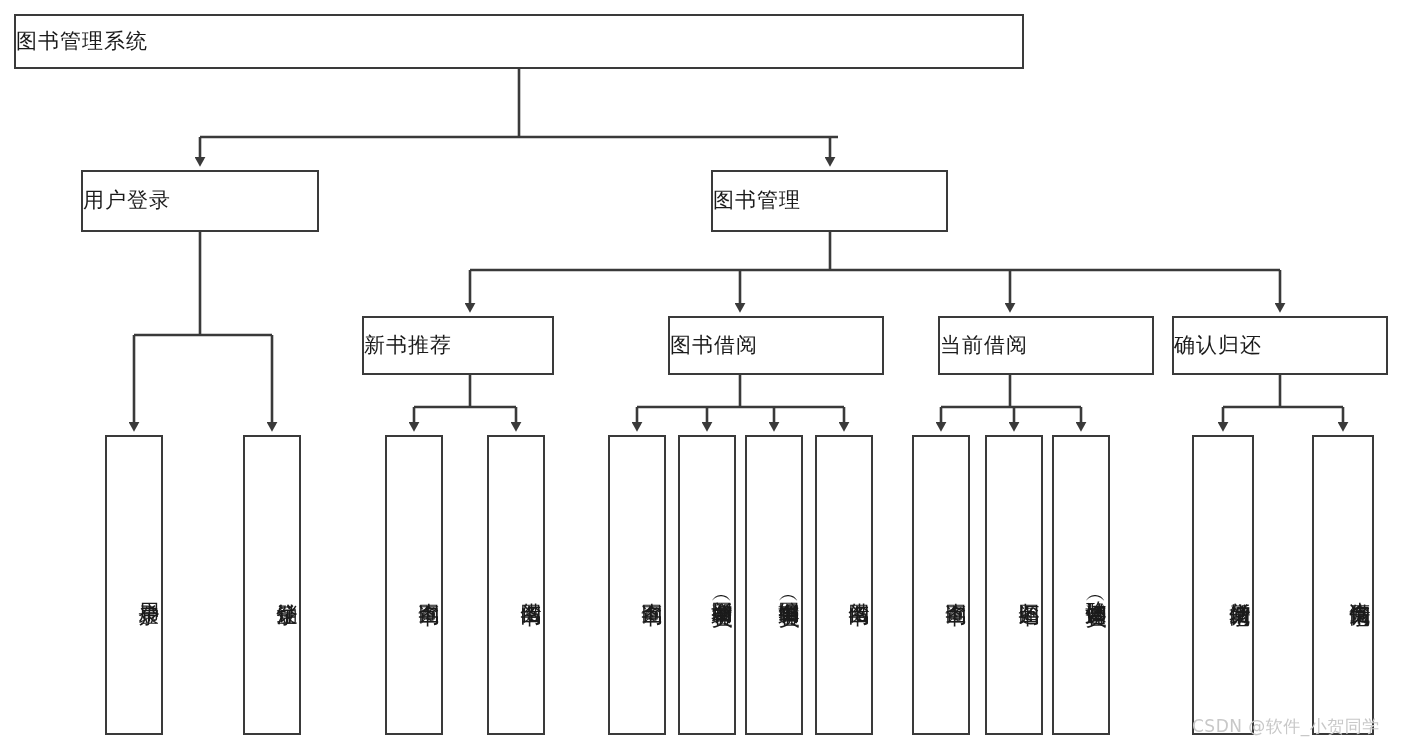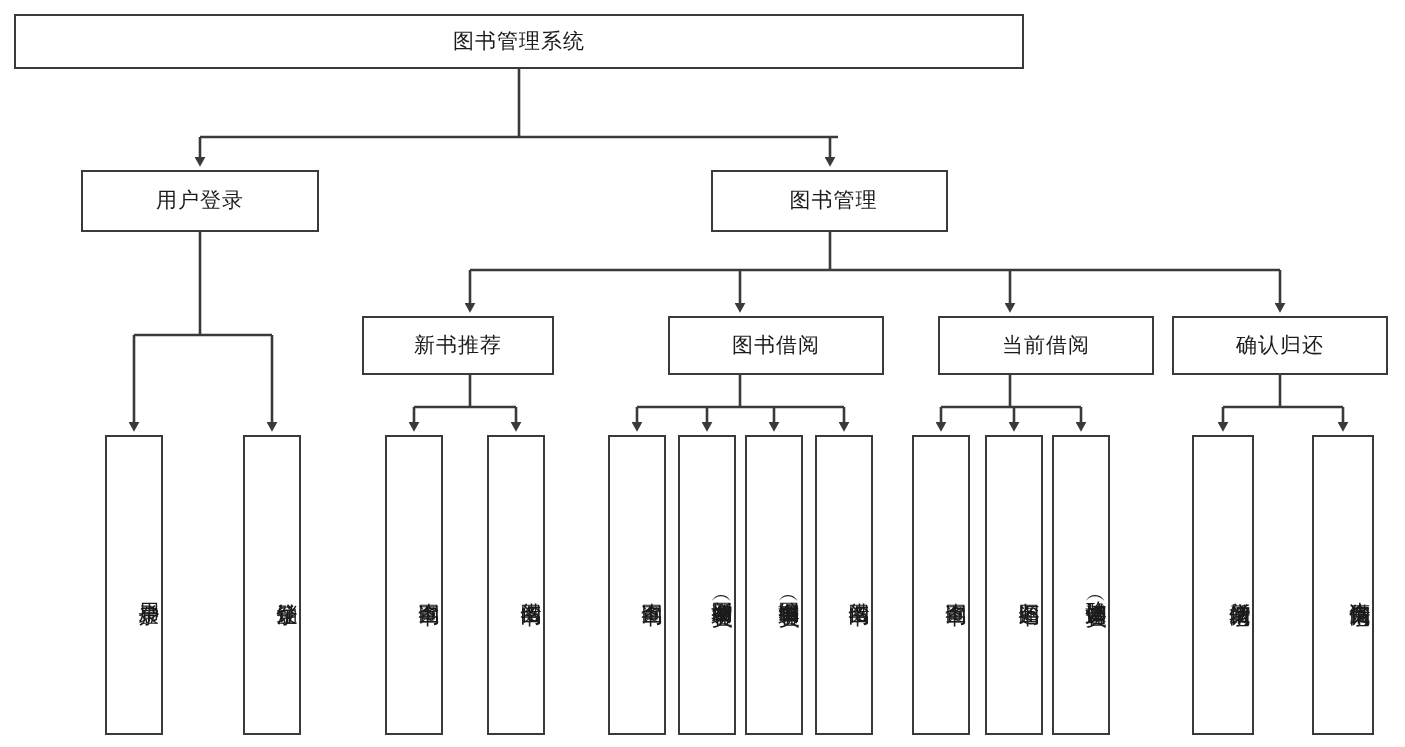--- a/index.html
+++ b/index.html
@@ -26,21 +26,21 @@
     height: 747px;
     pointer-events: none;
   }
   .node {
     position: absolute;
     box-sizing: border-box;
     background: #ffffff;
     border: 2px solid #3a3a3a;
     display: flex;
     align-items: center;
-    justify-content: center;
+    justify-content: flex-start;
     color: #1b1b1b;
     z-index: 2;
   }
   .node-h {
     font-size: 21px;
     letter-spacing: 1px;
     line-height: 1.1;
   }
   .node-v {
     font-size: 21px;
@@ -123,21 +123,21 @@
   </svg>
 
   <div class="node node-h" id="node-root" style="left: 14px; top: 14px; width: 1010px; height: 55px;">
     <span>图书管理系统</span>
   </div>
 
   <div id="level2-layer">
       <div class="node node-h" style="left: 81px; top: 170px; width: 238px; height: 62px;">
         <span class="">用户登录</span>
       </div>
-      <div class="node node-h" style="left: 711px; top: 170px; width: 237px; height: 62px; padding-left: 8px;">
+      <div class="node node-h" style="left: 711px; top: 170px; width: 237px; height: 62px;">
         <span class="">图书管理</span>
       </div>
     </div>
   <div id="level3-layer">
       <div class="node node-h" style="left: 362px; top: 316px; width: 192px; height: 59px;">
         <span class="">新书推荐</span>
       </div>
       <div class="node node-h" style="left: 668px; top: 316px; width: 216px; height: 59px;">
         <span class="">图书借阅</span>
       </div>
@@ -183,14 +183,15 @@
         <span class="vtext">确认归还（管理员）</span>
       </div>
       <div class="node node-v" style="left: 1192px; top: 435px; width: 62px; height: 300px;">
         <span class="vtext">新增借阅记录</span>
       </div>
       <div class="node node-v" style="left: 1312px; top: 435px; width: 62px; height: 300px;">
         <span class="vtext">查询借阅记录</span>
       </div>
     </div>
 
+  <div class="watermark" style="left: 1192px; top: 715px;">CSDN @软件_小贺同学</div>
 
 </div>
 
 </body></html>

